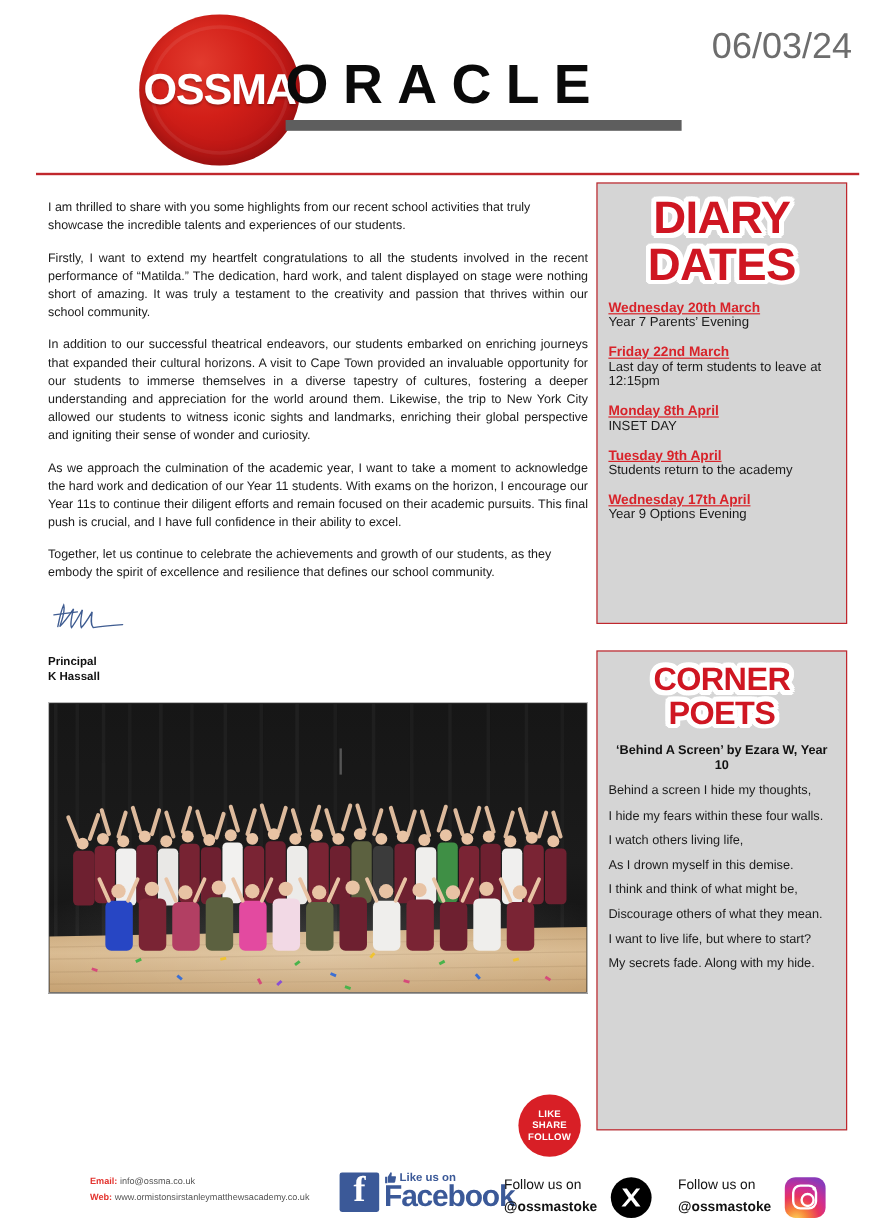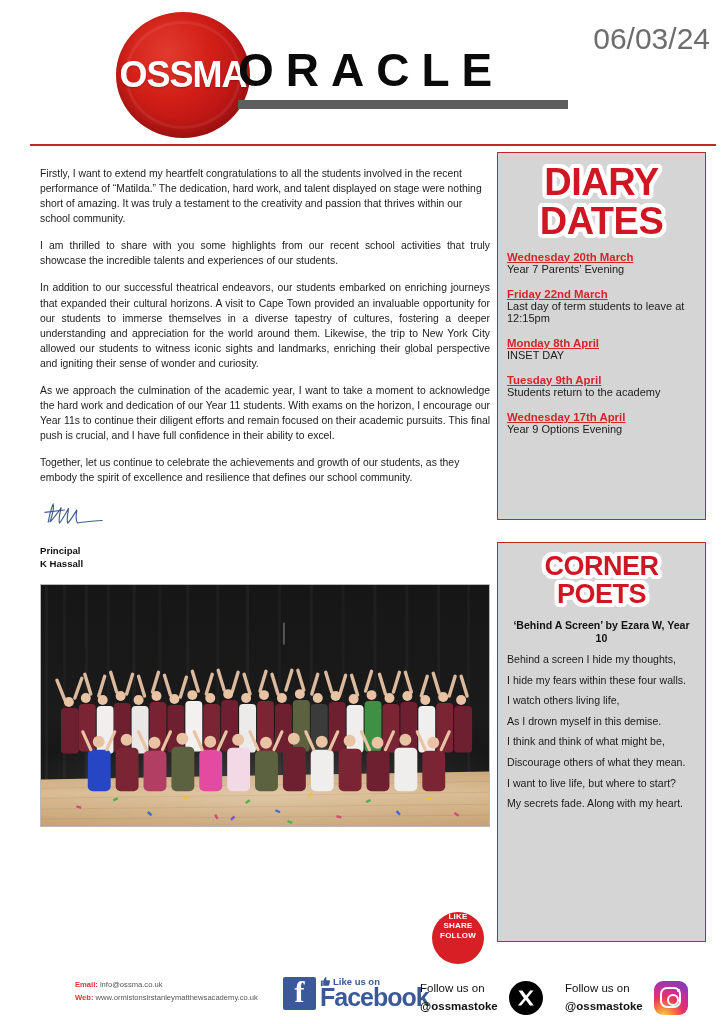--- a/index.html
+++ b/index.html
@@ -71,21 +71,21 @@
     border: 1px solid #b9b9b9; position:relative; overflow:hidden;
     background:#111;
   }
   .photo svg { display:block; width:100%; height:100%; }
 
   
   .like-badge {
     position:absolute; left:432px; top:912px;
     width:52px; height:52px; border-radius:50%;
     background:#d81f26; color:#fff;
-    display:flex; flex-direction:column; align-items:center; justify-content:flex-start;
+    display:flex; flex-direction:column; align-items:center; justify-content:center;
     font-weight:bold; font-size:8px; line-height:1.18; letter-spacing:.2px;
   }
 
   
   .panel {
     position:absolute; left:497px; width:209px;
     background:#d5d5d5; border:1.5px solid #c0272d;
     padding: 8px 9px 10px 9px;
   }
   .panel-diary { top:0px; height: 368px; }
@@ -173,22 +173,22 @@
       <div class="oracle-bar"></div>
     </div>
     <div class="issue-date">06/03/24</div>
     <div class="header-rule"></div>
   </div>
 
   <div class="body-area">
 
     <div class="left-col">
       <div class="letter">
+        <p>I am thrilled to share with you some highlights from our recent school activities that truly showcase the incredible talents and experiences of our students.</p>
         <p>Firstly, I want to extend my heartfelt congratulations to all the students involved in the recent performance of “Matilda.” The dedication, hard work, and talent displayed on stage were nothing short of amazing. It was truly a testament to the creativity and passion that thrives within our school community.</p>
-        <p>I am thrilled to share with you some highlights from our recent school activities that truly showcase the incredible talents and experiences of our students.</p>
         <p>In addition to our successful theatrical endeavors, our students embarked on enriching journeys that expanded their cultural horizons. A visit to Cape Town provided an invaluable opportunity for our students to immerse themselves in a diverse tapestry of cultures, fostering a deeper understanding and appreciation for the world around them. Likewise, the trip to New York City allowed our students to witness iconic sights and landmarks, enriching their global perspective and igniting their sense of wonder and curiosity.</p>
         <p>As we approach the culmination of the academic year, I want to take a moment to acknowledge the hard work and dedication of our Year 11 students. With exams on the horizon, I encourage our Year 11s to continue their diligent efforts and remain focused on their academic pursuits. This final push is crucial, and I have full confidence in their ability to excel.</p>
         <p class="last">Together, let us continue to celebrate the achievements and growth of our students, as they embody the spirit of excellence and resilience that defines our school community.</p>
       </div>
 
       <div class="sign-block">
         <svg class="signature" viewBox="0 0 110 40">
           <path d="M10 30 C12 20, 14 12, 16 8 C18 14, 14 24, 12 30 C16 26, 22 18, 26 12 C24 20, 22 28, 24 31 C28 26, 32 18, 35 13 C34 20, 32 27, 34 31 C38 27, 42 20, 45 15 C44 22, 43 28, 46 31 C52 30, 62 29, 76 28" fill="none" stroke="#3f5c91" stroke-width="1.4" stroke-linecap="round"></path>
           <path d="M6 18 C14 17, 22 16, 30 15" fill="none" stroke="#3f5c91" stroke-width="1.3" stroke-linecap="round"></path>
         </svg>
@@ -435,21 +435,21 @@
         <div>POETS</div>
       </div>
       <div class="poem-title">‘Behind A Screen’ by Ezara W, Year 10</div>
       <div class="poem-line">Behind a screen I hide my thoughts,</div>
       <div class="poem-line">I hide my fears within these four walls.</div>
       <div class="poem-line">I watch others living life,</div>
       <div class="poem-line">As I drown myself in this demise.</div>
       <div class="poem-line">I think and think of what might be,</div>
       <div class="poem-line">Discourage others of what they mean.</div>
       <div class="poem-line">I want to live life, but where to start?</div>
-      <div class="poem-line">My secrets fade. Along with my heart.</div>
+      <div class="poem-line">My secrets fade. Along with my hide.</div>
     </div>
   </div>
 
   <div class="like-badge">
     <span>LIKE</span>
     <span>SHARE</span>
     <span>FOLLOW</span>
   </div>
 
   <div class="footer">

